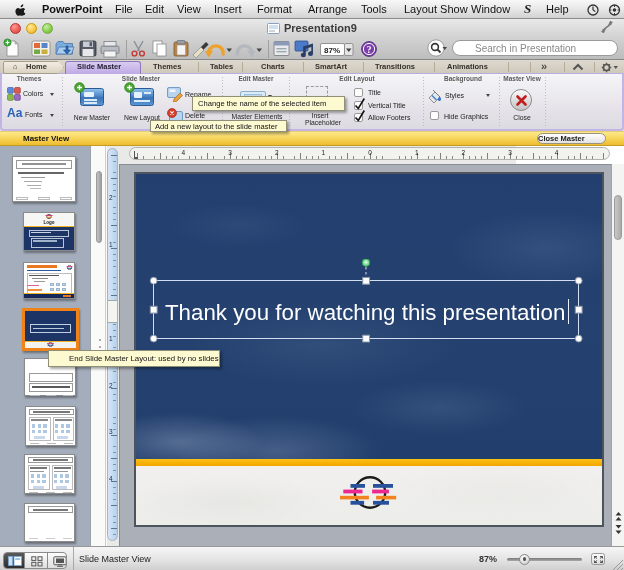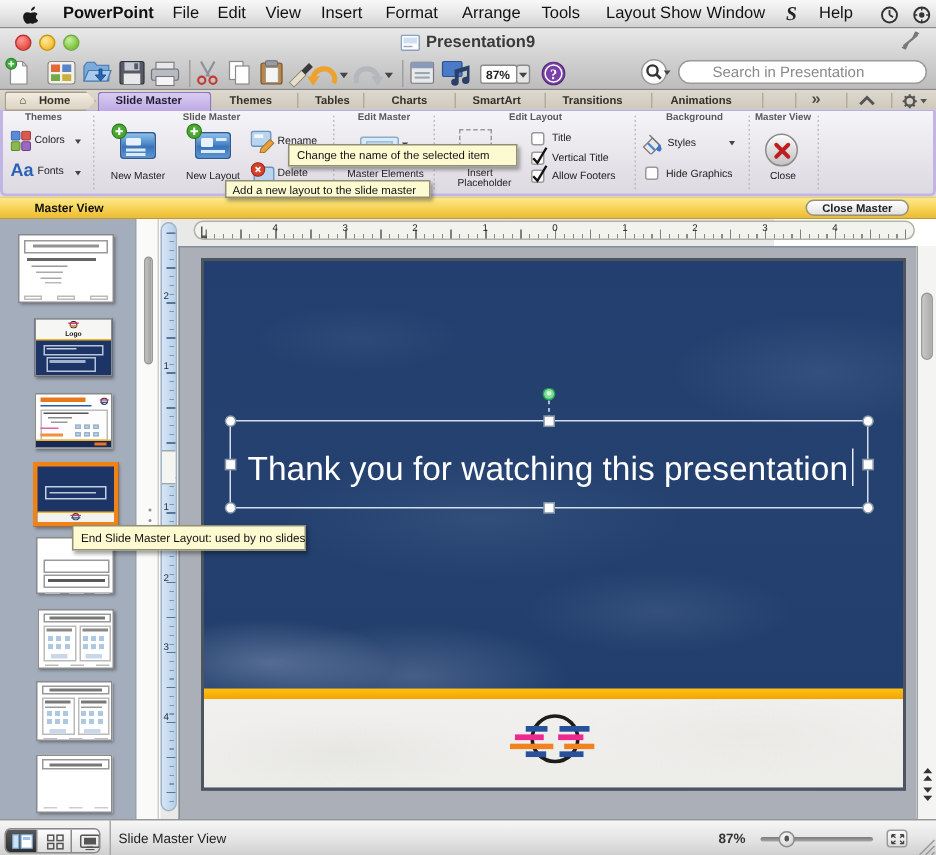--- a/index.html
+++ b/index.html
@@ -321,21 +321,21 @@
   </svg>
   <span class="blabel" style="left:522px;top:39.5px;">Close</span>
 </div>
 <div id="ribbonborder" class="abs"></div>
 
 <div class="tooltip" style="left:192px;top:96px;width:153px;height:15px;line-height:14px;padding-left:5px;">Change the name of the selected item</div>
 <div class="tooltip" style="left:150px;top:119.5px;width:137px;height:12px;line-height:11px;padding-left:4px;">Add a new layout to the slide master</div>
 
 <div id="yellowbar" class="abs">
   <span style="position:absolute;left:23px;top:2px;font-size:8px;font-weight:bold;color:#111;line-height:10px;">Master View</span>
-  <div style="position:absolute;left:537px;top:0.5px;width:69px;height:11.5px;border-radius:6px;background:linear-gradient(#ffffff,#e2e2e2);border:1px solid #98927e;text-align:center;font-size:7.5px;font-weight:bold;color:#222;line-height:10.5px;">Close Master</div>
+  <div style="position:absolute;left:537px;top:0.5px;width:69px;height:11.5px;border-radius:6px;background:linear-gradient(#ffffff,#e2e2e2);border:1px solid #98927e;font-size:7.5px;font-weight:bold;color:#222;line-height:10.5px;">Close Master</div>
 </div>
 
 <div id="work" class="abs">
   <div id="thumbpanel"></div>
   <div id="splitter">
     <div style="position:absolute;left:14px;top:0;width:1px;height:100%;background:#cfcfcd;"></div>
     <div style="position:absolute;left:4.5px;top:25px;width:6.5px;height:72px;border-radius:3.5px;background:linear-gradient(90deg,#c2c2c2,#9f9f9f);border:0.5px solid #9a9a9a;"></div>
     <div style="position:absolute;left:7.5px;top:193px;width:2.2px;height:2.2px;border-radius:50%;background:#909090;"></div>
     <div style="position:absolute;left:7.5px;top:199.5px;width:2.2px;height:2.2px;border-radius:50%;background:#909090;"></div>
     <div style="position:absolute;left:7.5px;top:206px;width:2.2px;height:2.2px;border-radius:50%;background:#909090;"></div>
@@ -553,21 +553,21 @@
     <div class="thumb" style="left:24px;top:357px;width:51px;height:39px;">
       <div style="position:absolute;left:3px;top:2px;width:45px;height:7px;border:0.8px solid #999;"></div>
       <div style="position:absolute;left:8px;top:4.5px;width:35px;height:2px;background:#777;"></div>
       <div style="position:absolute;left:4px;top:34px;width:9px;height:1px;background:#ccc;"></div>
       <div style="position:absolute;left:21px;top:34px;width:9px;height:1px;background:#ccc;"></div>
       <div style="position:absolute;left:38px;top:34px;width:9px;height:1px;background:#ccc;"></div>
     </div>
   </div>
 </div>
 
-<div class="tooltip" style="left:48px;top:350px;width:156px;height:17px;line-height:16px;padding-left:5px;font-size:7.8px;">End Slide Master Layout: used by no slides</div>
+<div class="tooltip" style="left:48px;top:350px;width:172px;height:17px;line-height:16px;padding-left:20px;font-size:7.8px;">End Slide Master Layout: used by no slides</div>
 
 <div id="statusbar" class="abs">
   <div style="position:absolute;left:2.5px;top:5px;width:64.5px;height:17px;border:1px solid #8a8a8a;border-radius:4px;background:linear-gradient(#fdfdfd,#dedede);overflow:hidden;">
     <div style="position:absolute;left:0;top:0;width:21.5px;height:100%;background:linear-gradient(#5a5a5a,#2e2e2e);border-right:1px solid #8a8a8a;"></div>
     <svg style="position:absolute;left:4px;top:3px;width:14px;height:10px;" viewBox="0 0 14 10">
       <rect x="0.5" y="0.5" width="4" height="9" fill="#cfe2f4" stroke="#7aa8d8" stroke-width="0.8"></rect>
       <rect x="6" y="0.5" width="7.5" height="9" fill="#fff" stroke="#7aa8d8" stroke-width="0.8"></rect>
       <rect x="7.2" y="2" width="5" height="2" fill="#9ec6e8"></rect>
     </svg>
     <div style="position:absolute;left:22.5px;top:0;width:21.5px;height:100%;border-right:1px solid #8a8a8a;"></div>

